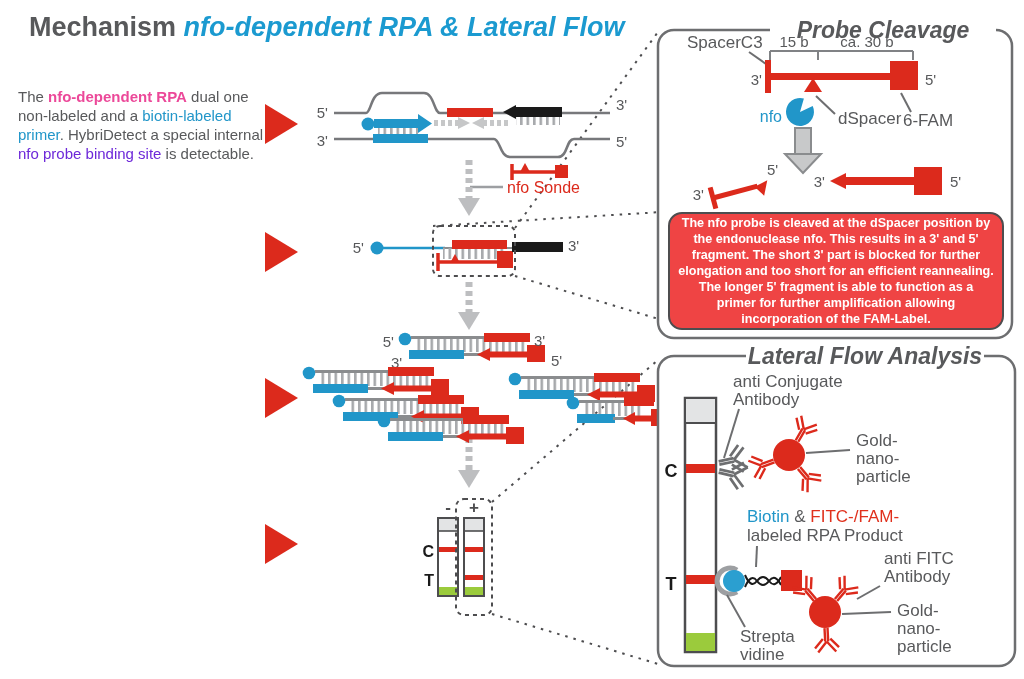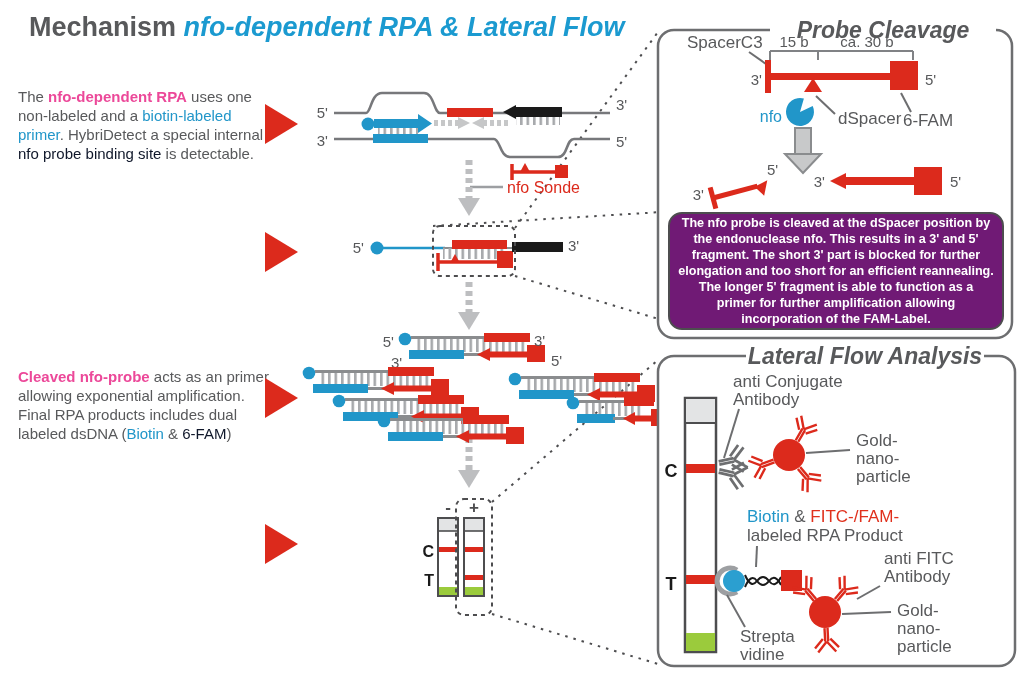--- a/index.html
+++ b/index.html
@@ -5,24 +5,24 @@
   html,body{margin:0;padding:0;background:#fff;}
   #page{position:relative;width:1024px;height:679px;background:#fff;overflow:hidden;
         font-family:"Liberation Sans", sans-serif;}
   #art{position:absolute;left:0;top:0;}
   .abs{position:absolute;}
   #title{left:14px;top:12px;font-size:27px;font-weight:bold;color:#58595B;white-space:nowrap;margin-left:15px;}
   #title .blue-it{color:#1B9AD0;font-style:italic;}
   .step{color:#58595B;font-size:15px;line-height:1.26;}
   .step .b{font-weight:bold;color:#ec4899;}
   .step .blue{color:#2196C9;}
-  .step .red{color:#0f172a;}
+  .step .red{color:#6d28d9;}
   .tri{width:0;height:0;border-top:20px solid transparent;border-bottom:20px solid transparent;
        border-left:33px solid #DC2A1C;}
-  #bluebox{left:668px;top:212px;width:336px;height:118px;background:#701a75;border:2px solid #4D4D4F;
+  #bluebox{left:668px;top:212px;width:336px;height:118px;background:#ef4444;border:2px solid #4D4D4F;
            border-radius:14px;box-sizing:border-box;color:#fff;font-weight:bold;font-size:12.6px;
            line-height:1.28;text-align:center;padding:6px 8px;display:flex;align-items:center;}
   svg text{font-family:"Liberation Sans", sans-serif;}
   .lbl{fill:#58595B;font-size:15px;}
   .lbl2{fill:#58595B;font-size:17px;}
   .ptr{stroke:#6D6E70;stroke-width:2;fill:none;}
   .conn{stroke:#4D4D4F;stroke-width:2;stroke-dasharray:2.5 6;fill:none;}
   .dbox{stroke:#4D4D4F;stroke-width:2;stroke-dasharray:4 4;fill:none;}
   .ptitle{fill:#58595B;font-size:23px;font-weight:bold;font-style:italic;text-anchor:middle;}
 </style>
@@ -324,27 +324,24 @@
     <text class="lbl2" x="897" y="652">particle</text>
   </g>
 </svg>
 
 <div id="title" class="abs">
   <span>Mechanism</span>
   <span class="blue-it">nfo-dependent RPA &amp; Lateral Flow</span>
 </div>
 
 <div class="abs step" style="left:18px;top:88px;width:248px;">
-  <span>The </span><span class="b">nfo-dependent RPA</span><span> uses one non-labeled and a </span><span class="blue">biotin-labeled primer</span><span>. HybriDetect a special internal </span><span class="red">nfo probe binding site</span><span> is detectable.</span>
+  <span>The </span><span class="b">nfo-dependent RPA</span><span> dual one non-labeled and a </span><span class="blue">biotin-labeled primer</span><span>. HybriDetect a special internal </span><span class="red">nfo probe binding site</span><span> is detectable.</span>
 </div>
 
 
-<div class="abs step" style="left:18px;top:368px;width:258px;">
-  <span class="b">Cleaved nfo-probe</span><span> acts as an primer allowing exponential amplification. Final RPA products includes dual labeled dsDNA (</span><span class="blue">Biotin</span><span> &amp; </span><span class="red">6-FAM</span><span>)</span>
-</div>
 
 
 <div class="abs tri" style="left:265px;top:104px;"></div>
 <div class="abs tri" style="left:265px;top:232px;"></div>
 <div class="abs tri" style="left:265px;top:378px;"></div>
 <div class="abs tri" style="left:265px;top:524px;"></div>
 
 <div id="bluebox" class="abs">
   <span>The nfo probe is cleaved at the dSpacer position by the endonuclease nfo. This results in a 3' and 5' fragment. The short 3' part is blocked for further elongation and too short for an efficient reannealing. The longer 5' fragment is able to function as a primer for further amplification allowing incorporation of the FAM-Label.</span>
 </div>

